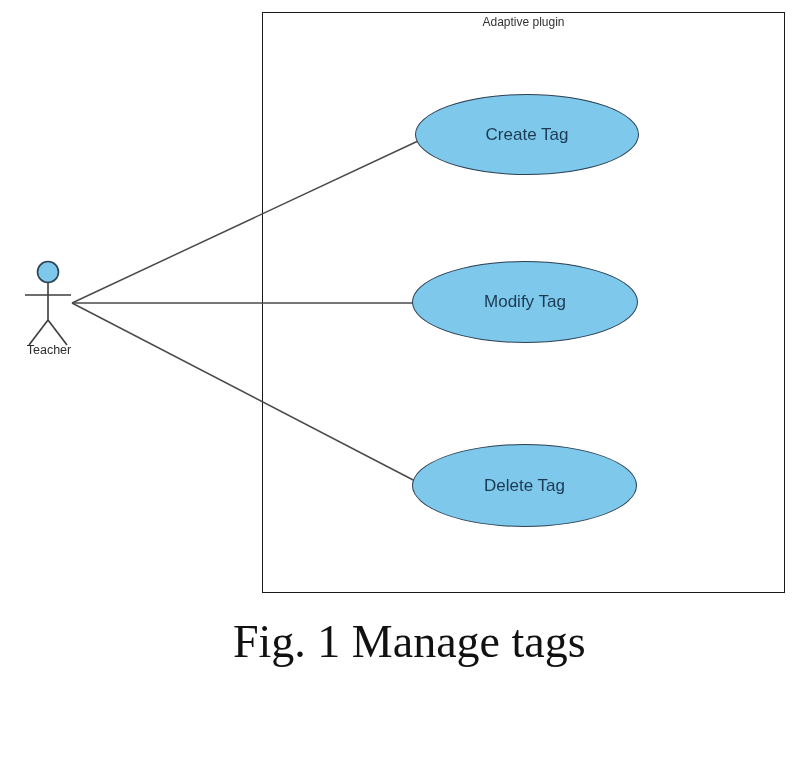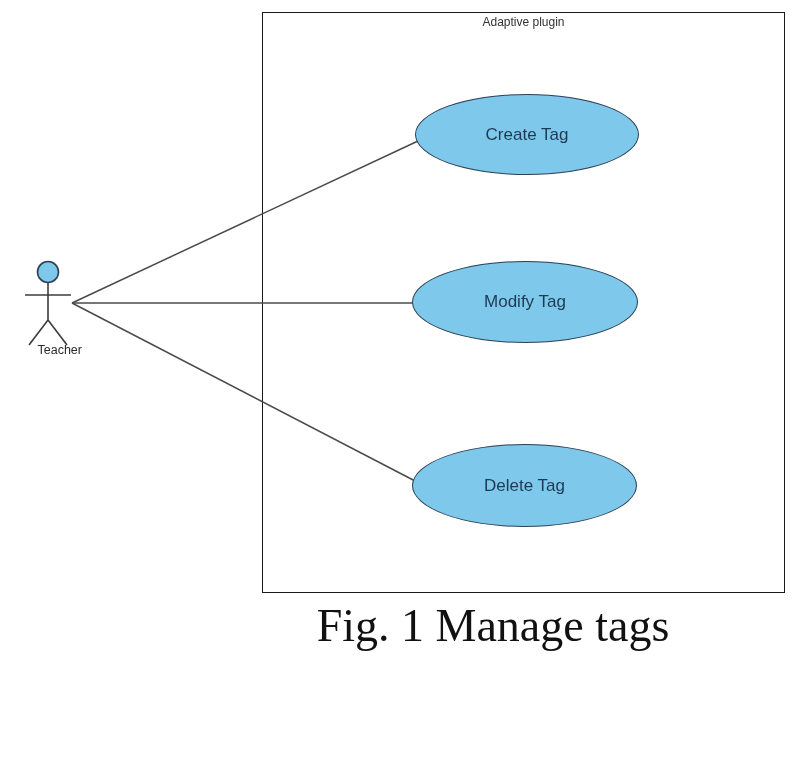--- a/index.html
+++ b/index.html
@@ -70,30 +70,30 @@
     font-size: 17px;
     z-index: 3;
   }
   .uc-create { left: 415px; top: 94px;  width: 224px; height: 81px; }
   .uc-modify { left: 412px; top: 261px; width: 226px; height: 82px; }
   .uc-delete { left: 412px; top: 444px; width: 225px; height: 83px; }
   .actor-label {
     position: absolute;
     left: 16px; top: 343px;
     width: 66px;
-    text-align: right;
+    text-align: center;
     font-size: 12.5px;
     color: #2b2b2b;
     z-index: 3;
   }
   .figure-caption {
     position: absolute;
-    left: 233px; top: 600px;
+    left: 233px; top: 616px;
     width: 520px;
-    text-align: center;
+    text-align: left;
     font-family: "Liberation Serif", serif;
     font-size: 46px;
     line-height: 1.15;
     color: var(--caption-text);
     z-index: 3;
   }
 </style>
 </head>
 <body>
 

